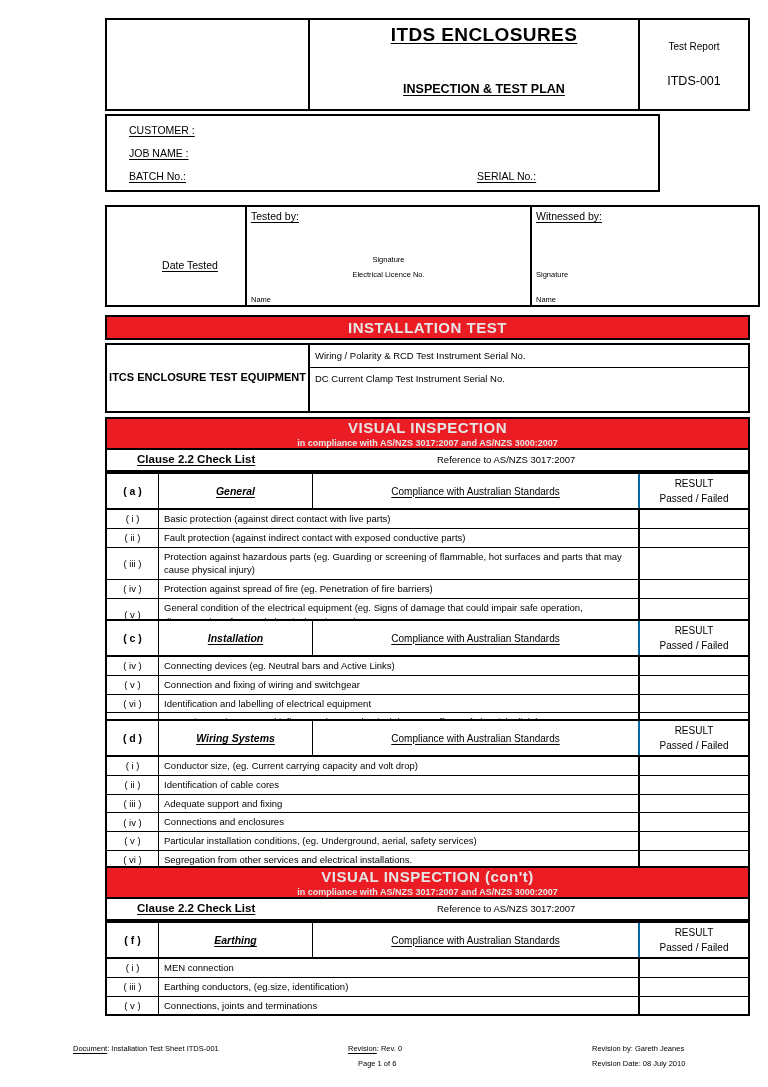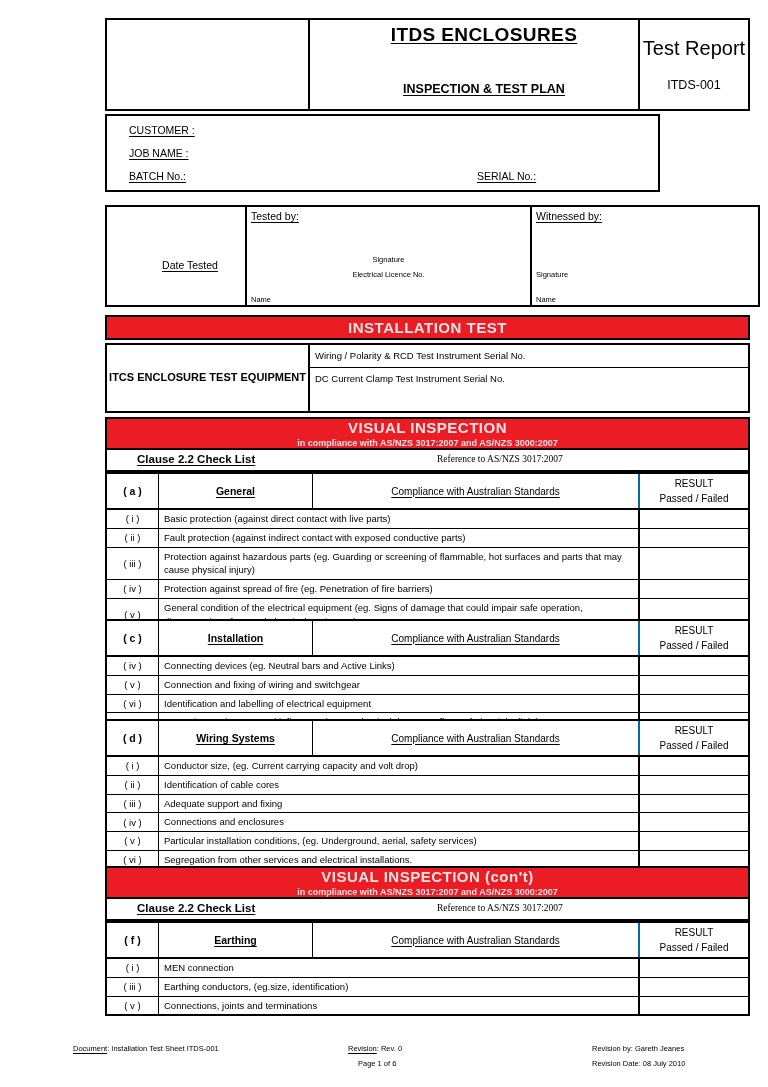--- a/index.html
+++ b/index.html
@@ -49,21 +49,21 @@
     font-size: 12.5px; font-weight: bold;
     text-decoration: underline; text-underline-offset: 2px;
   }
   #doc-variant {
     font-size: 12px; font-weight: bold;
     text-decoration: underline; text-underline-offset: 2px;
   }
   #report-block { left: 638px; top: 18px; width: 112px; height: 93px;
     display: flex; flex-direction: column; justify-content: space-evenly;
     align-items: center; }
-  #report-label { font-size: 20px; }
+  #report-label { font-size: 10px; }
   #report-id { font-size: 12.5px; }
 
   
   #customer-block { left: 105px; top: 114px; width: 555px; height: 78px;
     padding: 8px 0 0 22px; }
   .cust-row { height: 23px; font-size: 10.5px; position: relative; }
   .u { text-decoration: underline; text-underline-offset: 2px; }
   #serial-label { position: absolute; left: 348px; top: 0; }
 
   
@@ -118,39 +118,39 @@
   .clause-bar {
     position: absolute; left: 105px; width: 645px; height: 22px;
     border: 2px solid #000; border-top: none; box-sizing: border-box;
     background: #fff;
   }
   .clause-title {
     position: absolute; left: 30px; top: 3px;
     font-size: 11.5px; font-weight: bold;
   }
   .clause-ref {
-    position: absolute; left: 330px; top: 4px; font-size: 9.5px; font-family: Liberation Serif, serif;
+    position: absolute; left: 330px; top: 4px; font-size: 9.5px;
   }
   #clause-bar-1 { top: 450px; }
   #clause-bar-2 { top: 899px; }
 
   .ctable {
     position: absolute; left: 105px; width: 645px;
     border: 2px solid #000; box-sizing: border-box; background: #fff;
   }
   .chead { display: flex; height: 34px; border-bottom: 1px solid #000; }
   .chead .c-letter {
     width: 52px; border-right: 1px solid #000; box-sizing: border-box;
     display: flex; align-items: center; justify-content: center;
     font-size: 10.5px; font-weight: bold;
   }
   .chead .c-cat {
     width: 154px; border-right: 1px solid #000; box-sizing: border-box;
     display: flex; align-items: center; justify-content: center;
-    font-size: 10.5px; font-weight: bold;
+    font-size: 10.5px; font-weight: bold; font-style: italic;
   }
   .chead .c-comp {
     flex: 1; border-right: 2px solid #0369a1; box-sizing: border-box;
     display: flex; align-items: center; justify-content: center;
     font-size: 10px;
   }
   .chead .c-res {
     width: 108px; box-sizing: border-box;
     display: flex; flex-direction: column; align-items: center;
     justify-content: center; font-size: 10px; line-height: 1.5;

